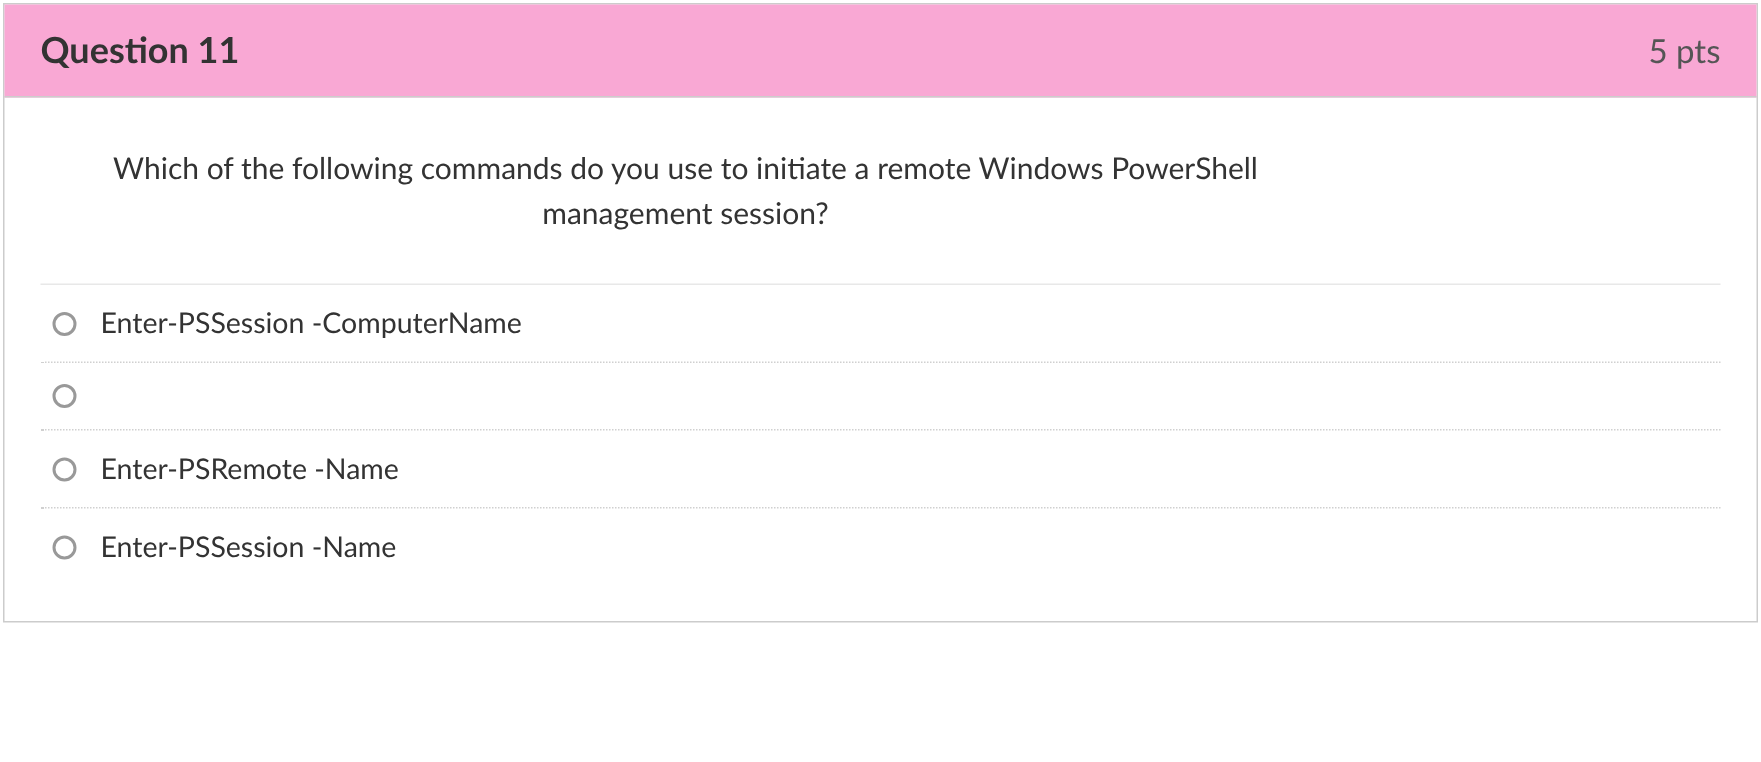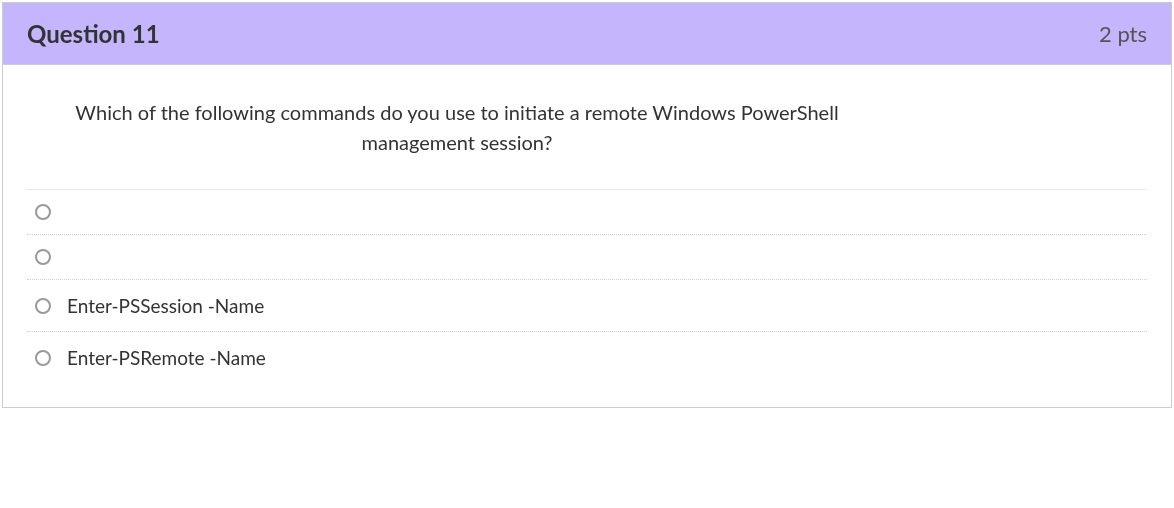--- a/index.html
+++ b/index.html
@@ -10,21 +10,21 @@
     body {
       font-family: "Lato", "Helvetica Neue", Helvetica, Arial, sans-serif;
       background: #fff;
       padding: 2px;
     }
     .question-container {
       border: 1px solid #ccc;
       width: 1170px;
     }
     .question-header {
-      background: #c4b5fd;
+      background: #f9a8d4;
       border-bottom: 1px solid #ccc;
       padding: 16px 24px;
       display: flex;
       justify-content: space-between;
       align-items: center;
     }
     .question-title {
       font-size: 24px;
       font-weight: 700;
       color: #333;
@@ -71,34 +71,35 @@
       font-size: 19px;
       color: #333;
     }
   </style>
 </head>
 <body>
 
 <div class="question-container">
   <div class="question-header">
     <div class="question-title">Question 11</div>
-    <div class="question-points">2 pts</div>
+    <div class="question-points">5 pts</div>
   </div>
   <div class="question-body">
     <div class="question-text">Which of the following commands do you use to initiate a remote Windows PowerShell management session?</div>
     <div class="answers">
       <label class="answer-option">
         <span class="radio"></span>
+        <span class="answer-label">Enter-PSSession -ComputerName</span>
       </label>
       <label class="answer-option">
         <span class="radio"></span>
       </label>
       <label class="answer-option">
         <span class="radio"></span>
-        <span class="answer-label">Enter-PSSession -Name</span>
+        <span class="answer-label">Enter-PSRemote -Name</span>
       </label>
       <label class="answer-option">
         <span class="radio"></span>
-        <span class="answer-label">Enter-PSRemote -Name</span>
+        <span class="answer-label">Enter-PSSession -Name</span>
       </label>
     </div>
   </div>
 </div>
 
 </body></html>

